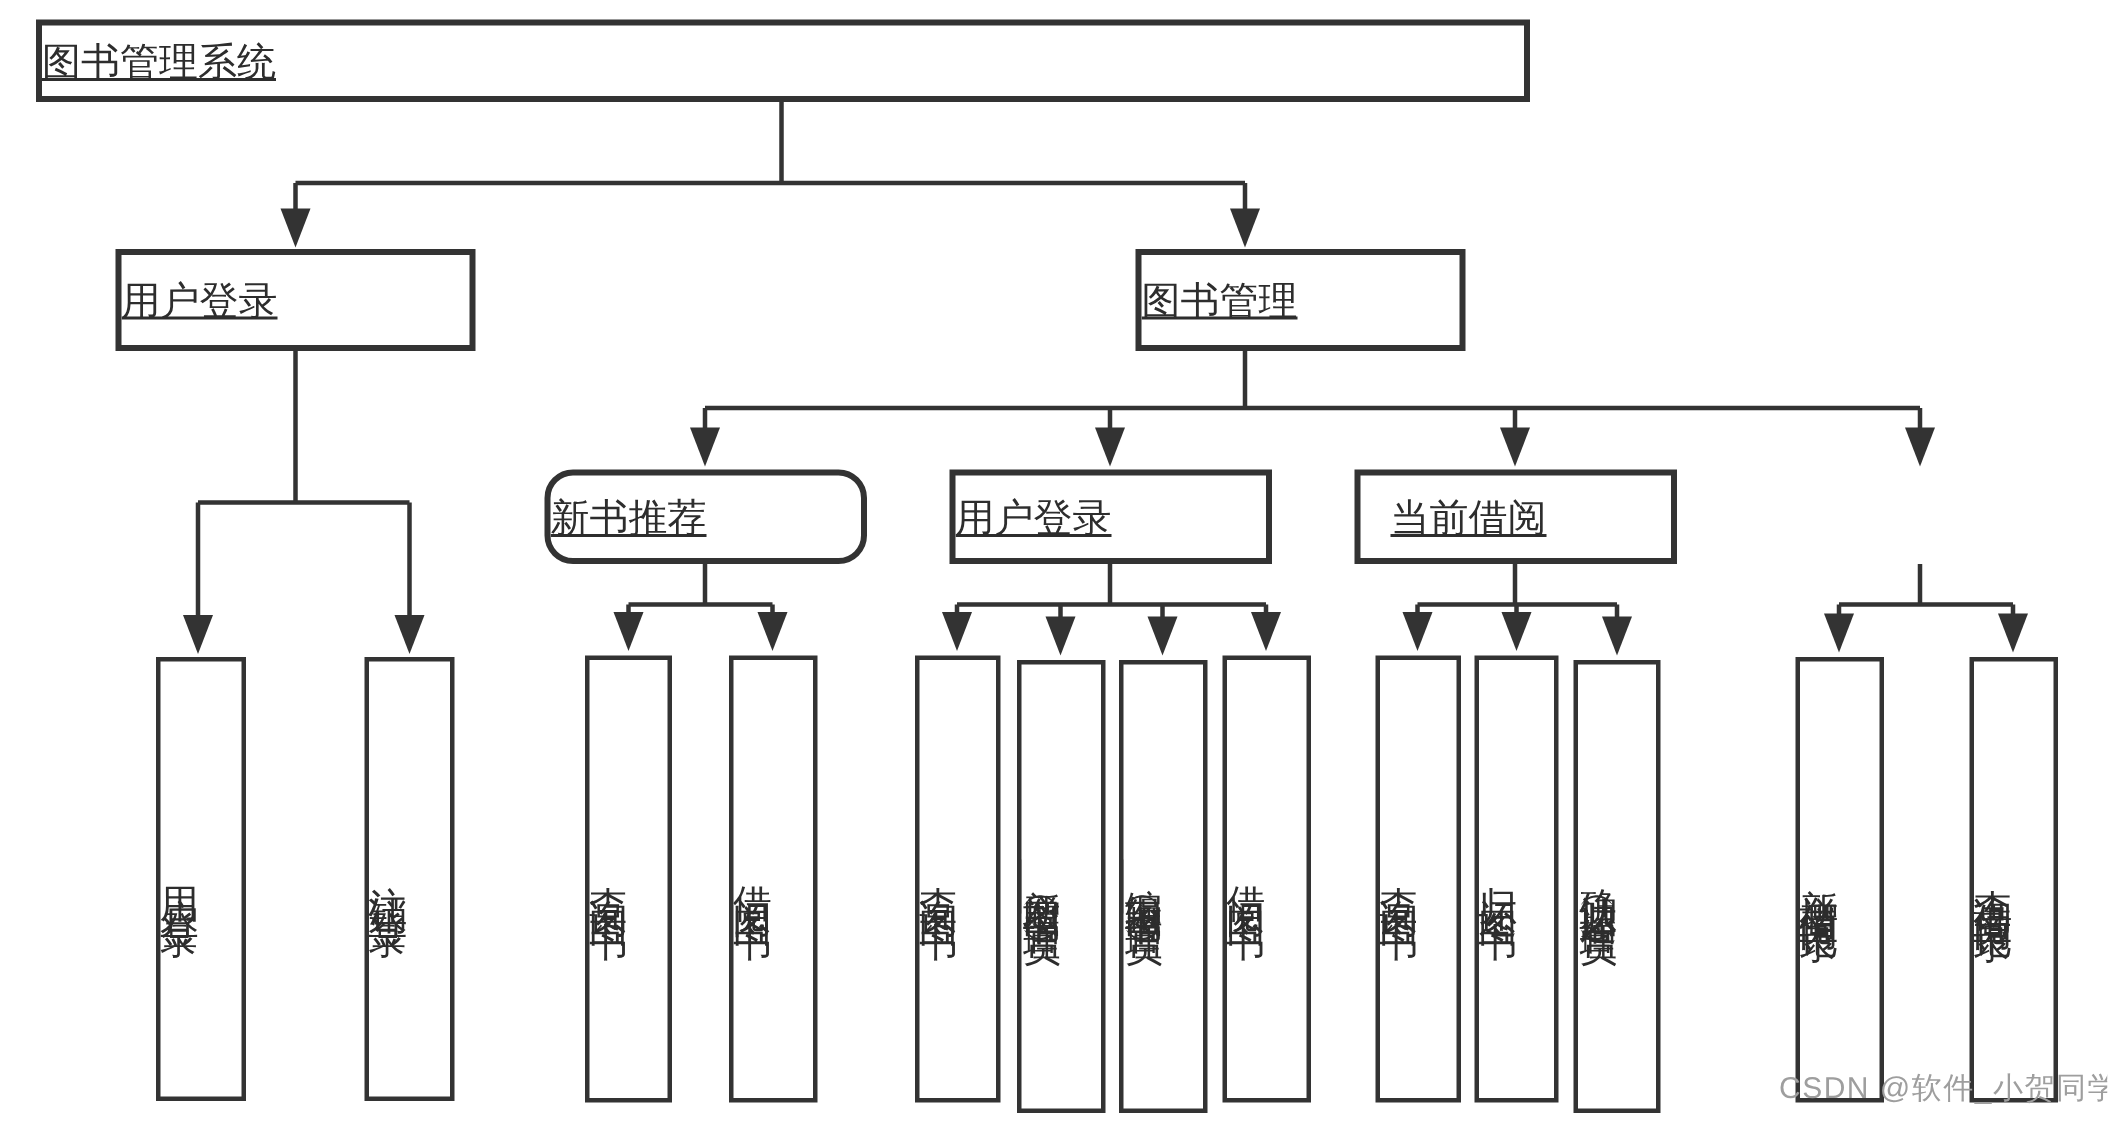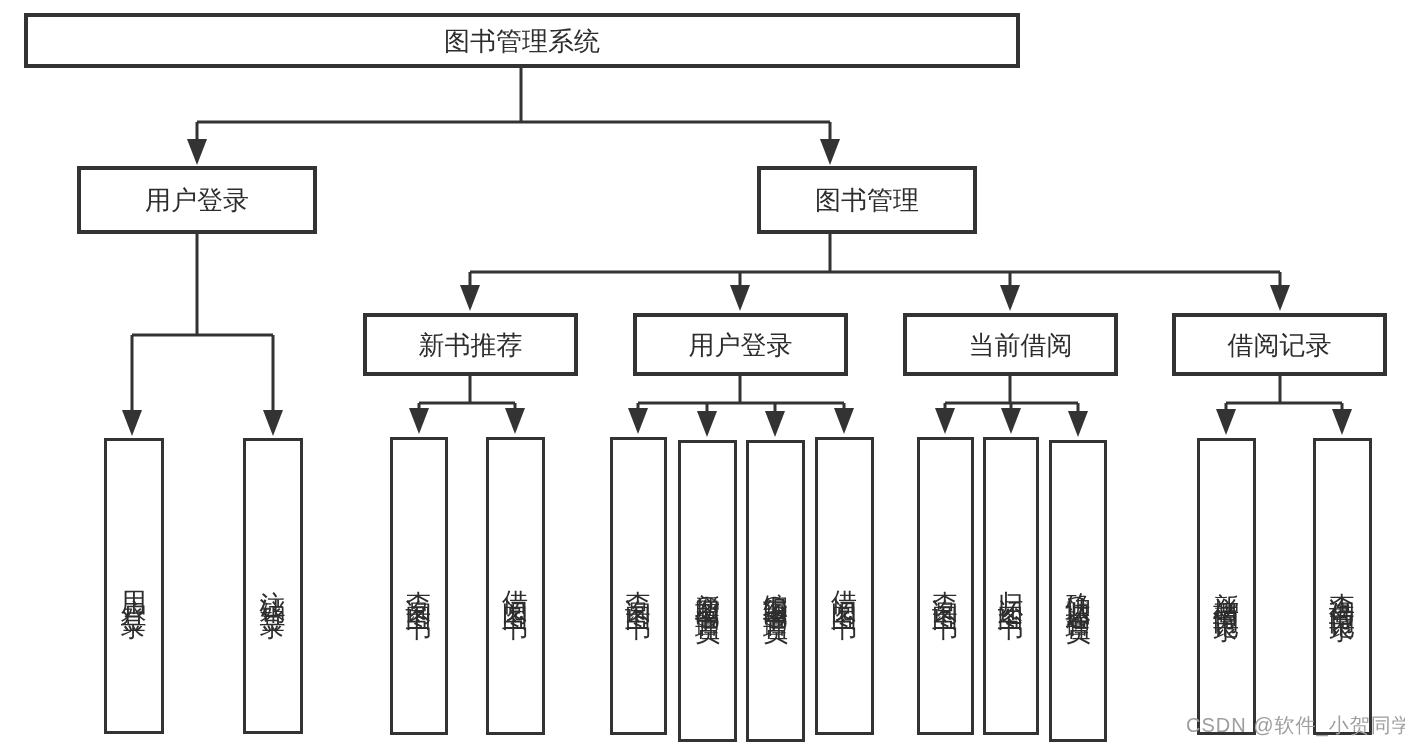--- a/index.html
+++ b/index.html
@@ -17,43 +17,44 @@
     left: 0; top: 0;
     width: 1405px; height: 747px;
   }
   .box {
     position: absolute;
     box-sizing: border-box;
     background: #ffffff;
     border: 4px solid #333333;
     display: flex;
     align-items: center;
-    justify-content: center;
+    justify-content: flex-start;
     font-size: 26px;
     line-height: 1;
     white-space: nowrap;
     overflow: hidden;
+    text-decoration: underline;
   }
   .leaf { border-width: 3px; }
   .leaf .v {
     writing-mode: vertical-rl;
     letter-spacing: 8px;
     line-height: 1;
     white-space: normal;
   }
   .leaf .v.v6 { letter-spacing: 5px; }
   .leaf .v.v9 { font-size: 25px; letter-spacing: 4px; }
 
   
   .n-root        { left: 24px;   top: 13px;  width: 996px; height: 55px; }
   
   .n-user-login  { left: 77px;   top: 166px; width: 240px; height: 68px; }
   .n-book-mgmt   { left: 710px;  top: 166px; width: 220px; height: 68px; margin-left: 47px; }
   
-  .n-new-rec     { left: 363px;  top: 313px; width: 215px; height: 63px; }
+  .n-new-rec     { left: 363px;  top: 313px; width: 215px; height: 63px; border-radius: 19px; }
   .n-borrow      { left: 633px;  top: 313px; width: 215px; height: 63px; }
   .n-current     { left: 903px;  top: 313px; width: 215px; height: 63px; padding-left: 20px; }
   .n-records     { left: 1172px; top: 313px; width: 215px; height: 63px; }
   
   .l-user-login  { left: 104px;  top: 438px; width: 60px; height: 296px; }
   .l-logout      { left: 243px;  top: 438px; width: 60px; height: 296px; }
   .l-rec-query   { left: 390px;  top: 437px; width: 58px; height: 298px; }
   .l-rec-borrow  { left: 486px;  top: 437px; width: 59px; height: 298px; }
   .l-bb-query    { left: 610px;  top: 437px; width: 57px; height: 298px; }
   .l-bb-add      { left: 678px;  top: 440px; width: 59px; height: 302px; }
@@ -143,23 +144,20 @@
 
   <div class="box n-new-rec">
     <span>新书推荐</span>
   </div>
   <div class="box n-borrow">
     <span>用户登录</span>
   </div>
   <div class="box n-current">
     <span>当前借阅</span>
   </div>
-  <div class="box n-records">
-    <span>借阅记录</span>
-  </div>
 
   <div class="box leaf l-user-login">
     <span class="v">用户登录</span>
   </div>
   <div class="box leaf l-logout">
     <span class="v">注销登录</span>
   </div>
 
   <div class="box leaf l-rec-query">
     <span class="v">查询图书</span>

